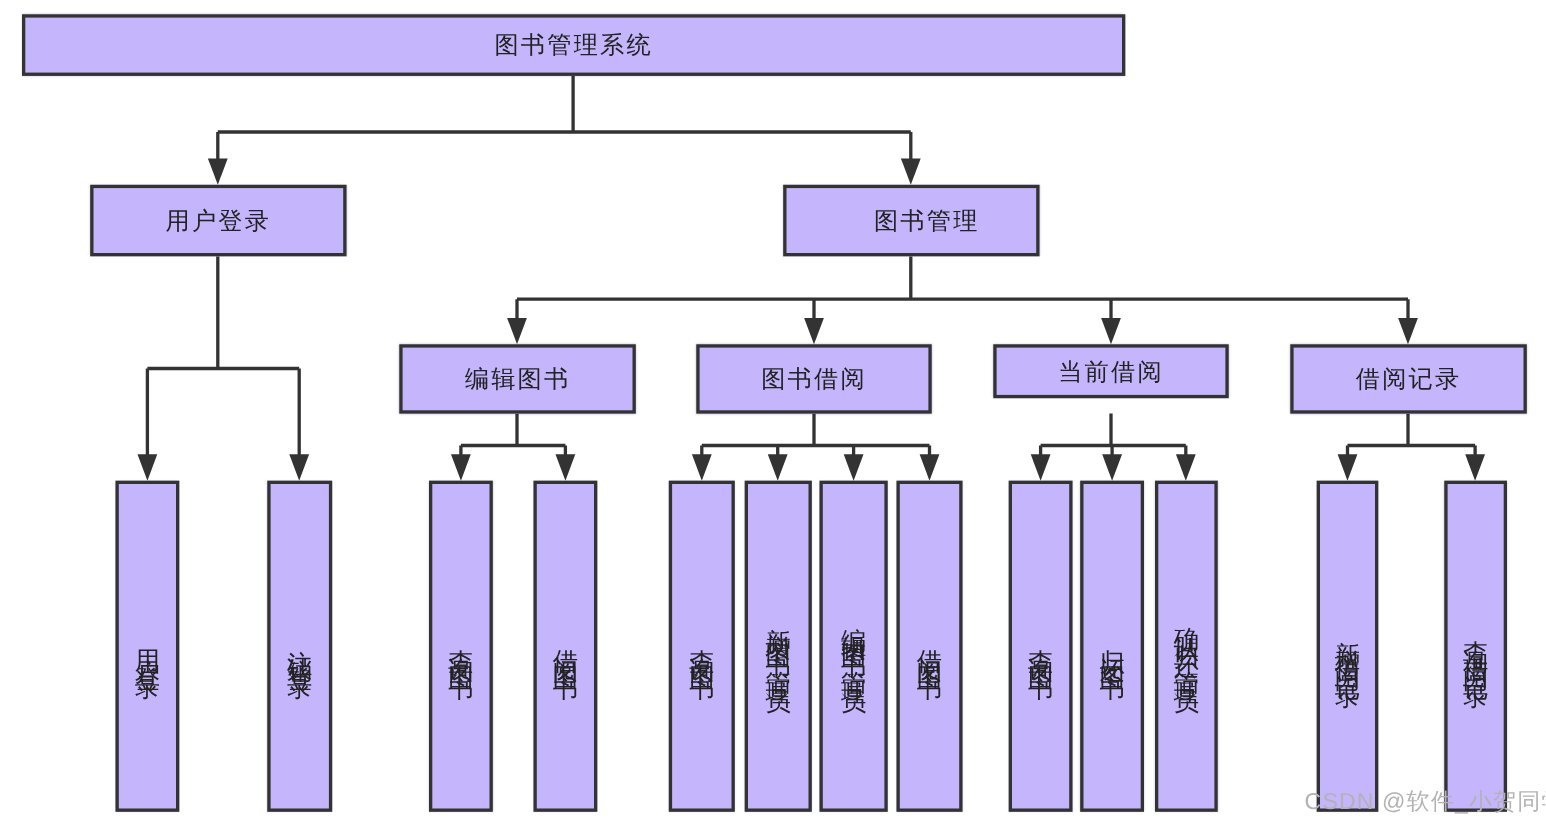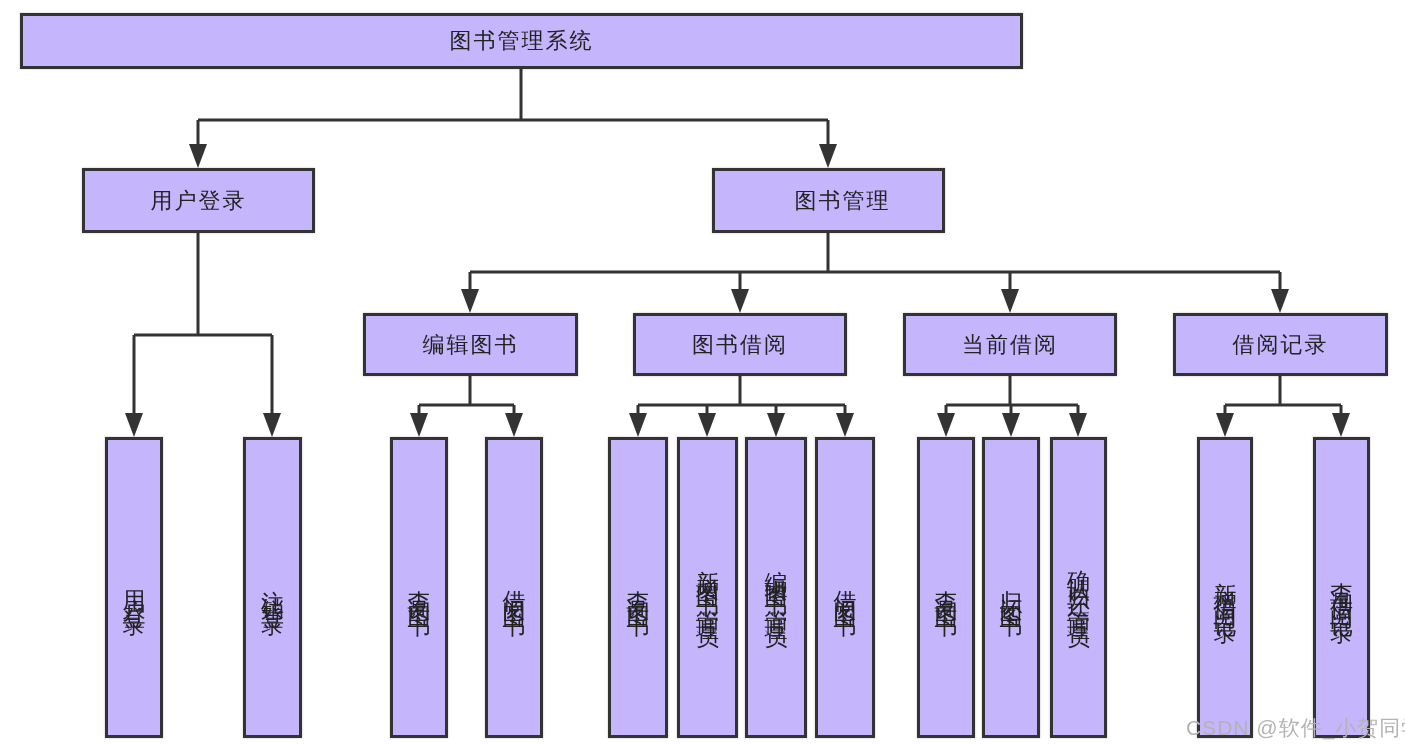--- a/index.html
+++ b/index.html
@@ -55,21 +55,21 @@
     letter-spacing: 8px;
     line-height: 1;
     white-space: nowrap;
   }
   
   .n-root  { left: 20px;   top: 13px;  width: 1003px; height: 56px; }
   .n-l2a   { left: 82px;   top: 168px; width: 233px;  height: 65px; }
   .n-l2b   { left: 712px;  top: 168px; width: 233px;  height: 65px; padding-left: 28px; }
   .n-l3a   { left: 363px;  top: 313px; width: 215px;  height: 63px; }
   .n-l3b   { left: 633px;  top: 313px; width: 214px;  height: 63px; }
-  .n-l3c   { left: 903px;  top: 313px; width: 214px;  height: 63px; }
+  .n-l3c   { left: 903px;  top: 313px; width: 214px;  height: 49px; }
   .n-l3d   { left: 1173px; top: 313px; width: 215px;  height: 63px; }
   .leaf    { top: 437px; height: 301px; }
   .n-v1  { left: 105px;  width: 58px; }
   .n-v2  { left: 243px;  width: 59px; }
   .n-v3  { left: 390px;  width: 58px; }
   .n-v4  { left: 485px;  width: 58px; }
   .n-v5  { left: 608px;  width: 60px; }
   .n-v6  { left: 677px;  width: 61px; }
   .n-v7  { left: 745px;  width: 62px; }
   .n-v8  { left: 815px;  width: 60px; }

